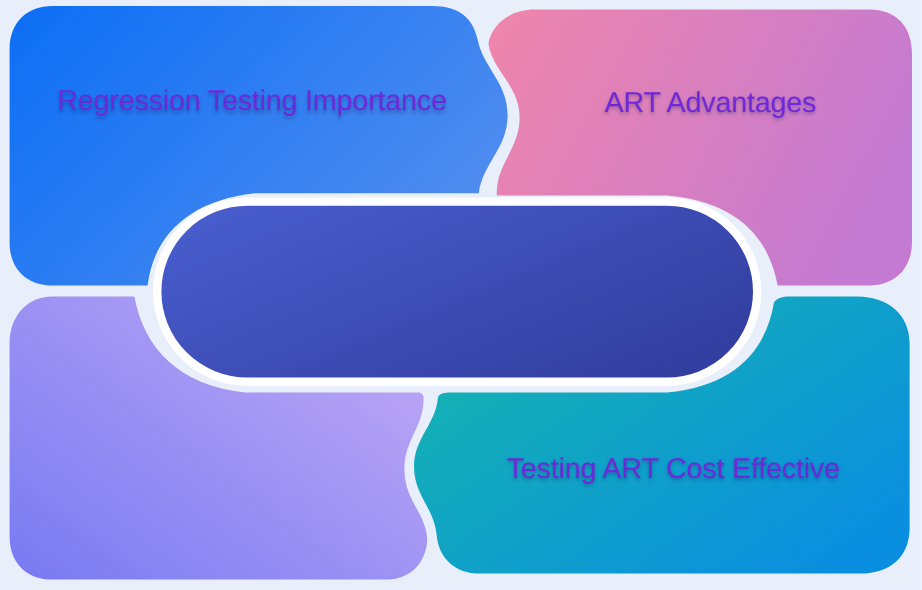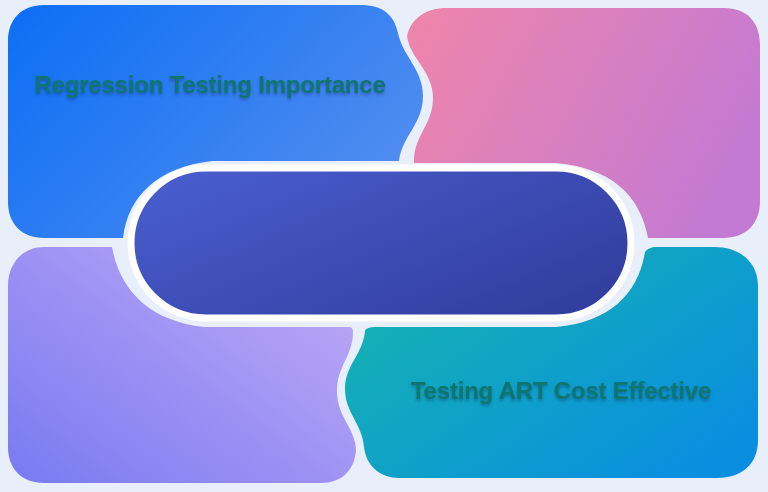--- a/index.html
+++ b/index.html
@@ -6,21 +6,21 @@
   body{font-family:"Liberation Sans",sans-serif;}
   .canvas{
     position:relative;
     width:768px;height:492px;
     overflow:hidden;
   }
   .canvas svg{position:absolute;left:0;top:0;}
   .node-label{
     position:absolute;
     display:flex;align-items:center;justify-content:center;
-    color:#0f766e;font-weight:700;font-size:24px;
+    color:#6d28d9;font-weight:400;font-size:24px;
     letter-spacing:-0.2px;
     white-space:nowrap;
     text-shadow:0 2px 3px rgba(15,25,80,0.35);
     pointer-events:none;
   }
   .label-top-left   {left:8px;   top:5px;   width:404px; height:160px;}
   .label-top-right  {left:420px; top:8px;   width:344px; height:156px;}
   .label-center     {left:131px; top:168px; width:500px; height:150px; font-size:24px; letter-spacing:-0.3px;}
   .label-bottom-left{left:8px;   top:327px; width:346px; height:128px;}
   .label-bottom-right{left:362px;top:327px; width:398px; height:128px;}
@@ -76,17 +76,18 @@
     <path fill="url(#grad-bottom-right)" d="M376,327 L556,327 C610,322 638,294 645,252 C647,249 651,247 657,247
              L714,247 C741,247 758,263 758,286 L758,440 C758,464 742,478 717,478
              L400,478 C379,478 366,465 364,447 C362,423 345,413 345,389
              C345,365 363,354 365,331 C366,328 370,327 376,327 Z"></path>
 
     <rect x="131" y="168" width="500" height="150" rx="75" ry="75" fill="url(#grad-center)" stroke-width="7" stroke="#ffffff"></rect>
   </svg>
 
   <div class="node-label label-top-left">Regression Testing Importance</div>
 
+  <div class="node-label label-top-right">ART Advantages</div>
 
 
 
   <div class="node-label label-bottom-right">Testing ART Cost Effective</div>
 </div>
 
 </body></html>

